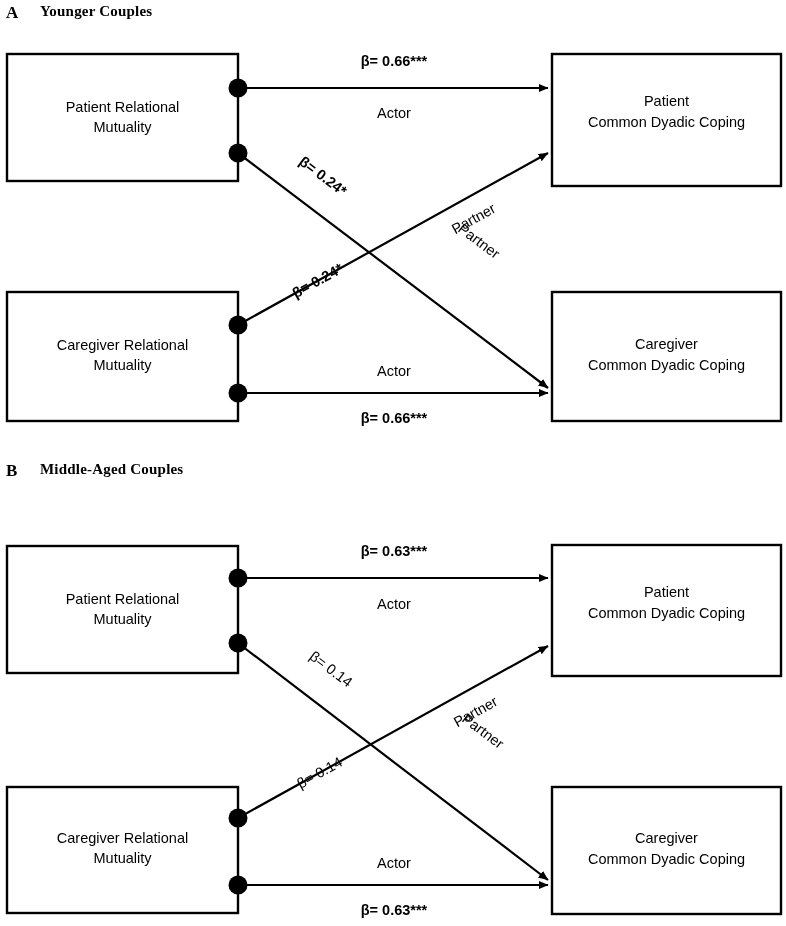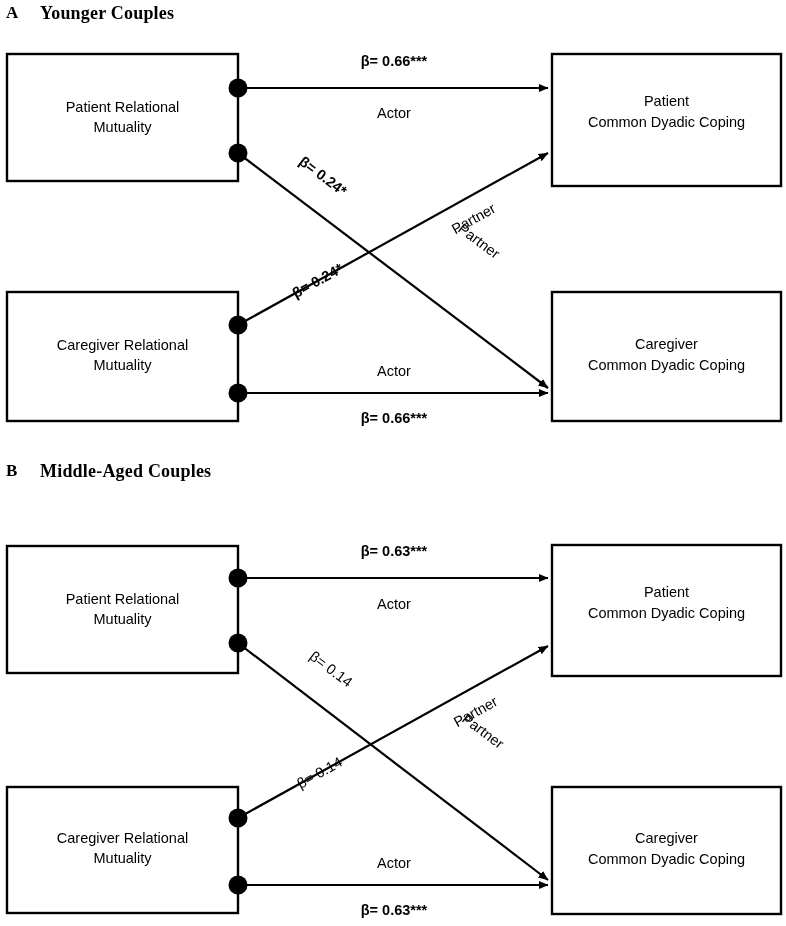--- a/index.html
+++ b/index.html
@@ -18,21 +18,21 @@
   }
   .page {
     position: relative;
     width: 786px;
     height: 926px;
   }
   .panel-header {
     position: absolute;
     font-family: "Liberation Serif", serif;
     font-weight: bold;
-    font-size: 18px;
+    font-size: 15px;
     letter-spacing: 0.2px;
     white-space: nowrap;
   }
   .panel-letter {
     position: absolute;
     font-family: "Liberation Serif", serif;
     font-weight: bold;
     font-size: 17px;
   }
   .panel-svg {

